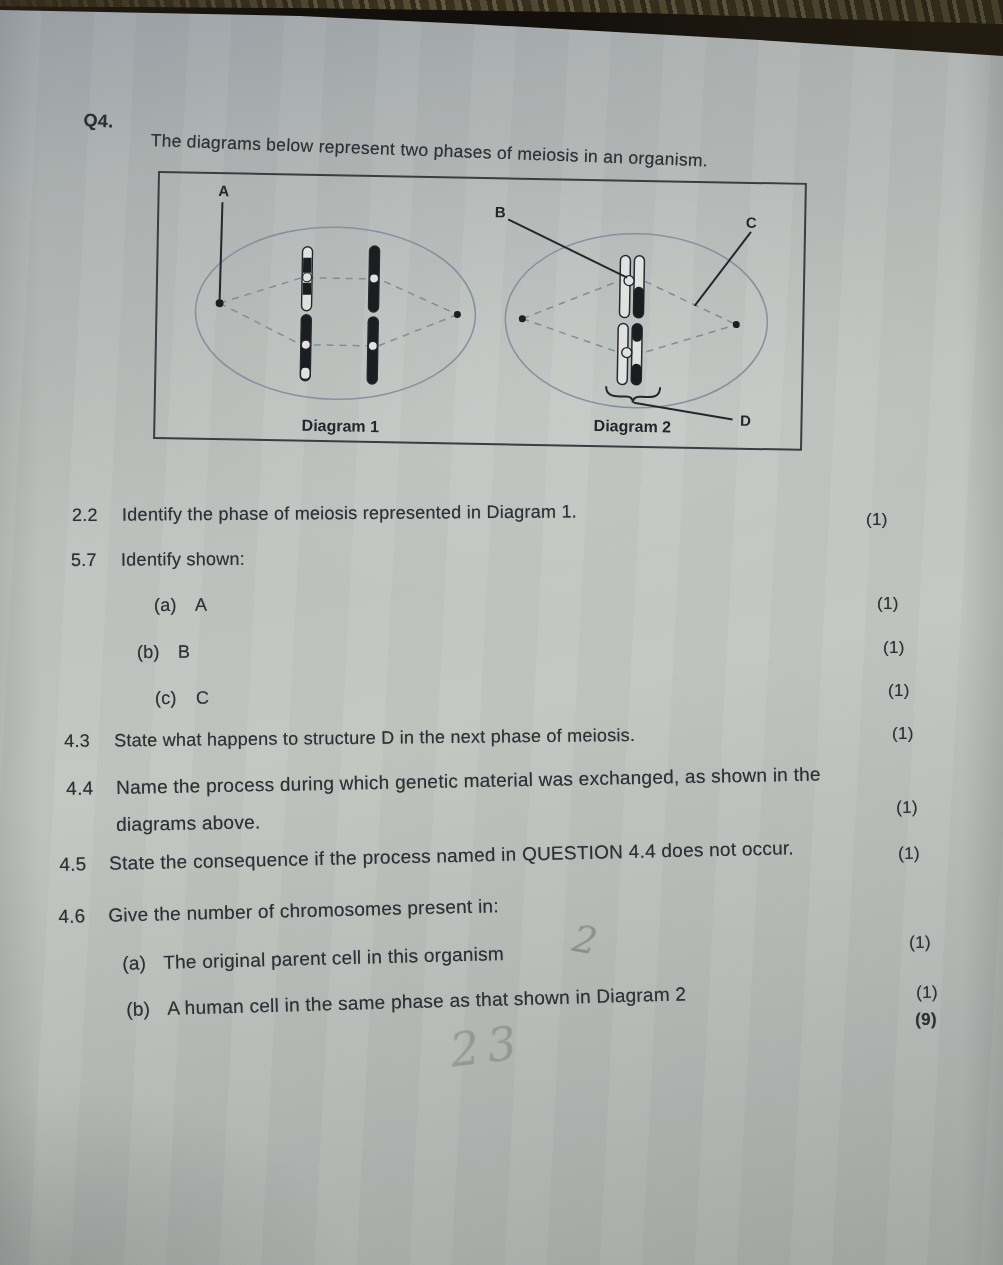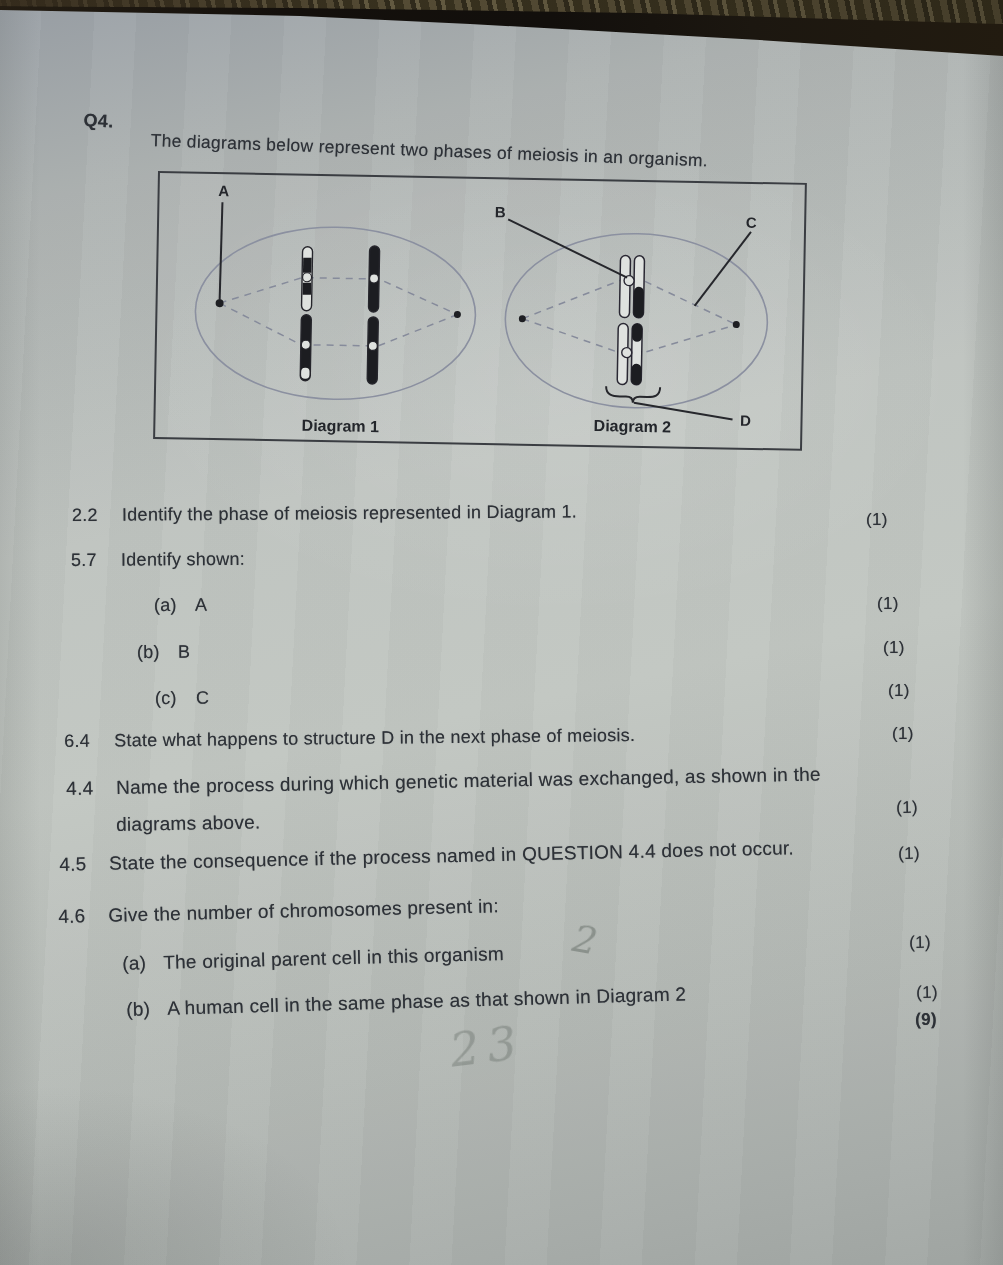--- a/index.html
+++ b/index.html
@@ -145,21 +145,21 @@
       <span class="qnum">(b)</span><span>B</span>
     </div>
     <div class="abs marks txt" style="left:883px;top:638px;">(1)</div>
 
     <div class="abs row sub txt" style="left:155px;top:688px;transform:rotate(-0.4deg);">
       <span class="qnum">(c)</span><span>C</span>
     </div>
     <div class="abs marks txt" style="left:888px;top:681px;">(1)</div>
 
     <div class="abs row txt" style="left:64px;top:731px;transform:rotate(-0.6deg);">
-      <span class="qnum">6.4</span><span>State what happens to structure D in the next phase of meiosis.</span>
+      <span class="qnum">4.3</span><span>State what happens to structure D in the next phase of meiosis.</span>
     </div>
     <div class="abs marks txt" style="left:892px;top:724px;">(1)</div>
 
     <div class="abs row big txt" style="left:66px;top:778px;transform:rotate(-1.1deg);">
       <span class="qnum">4.4</span><span>Name the process during which genetic material was exchanged, as shown in the</span>
     </div>
     <div class="abs row big txt" style="left:116px;top:814px;transform:rotate(-1deg);">diagrams above.</div>
     <div class="abs marks txt" style="left:896px;top:798px;transform:rotate(-1deg);">(1)</div>
 
     <div class="abs row big txt" style="left:59px;top:854px;transform:rotate(-1.3deg);">

